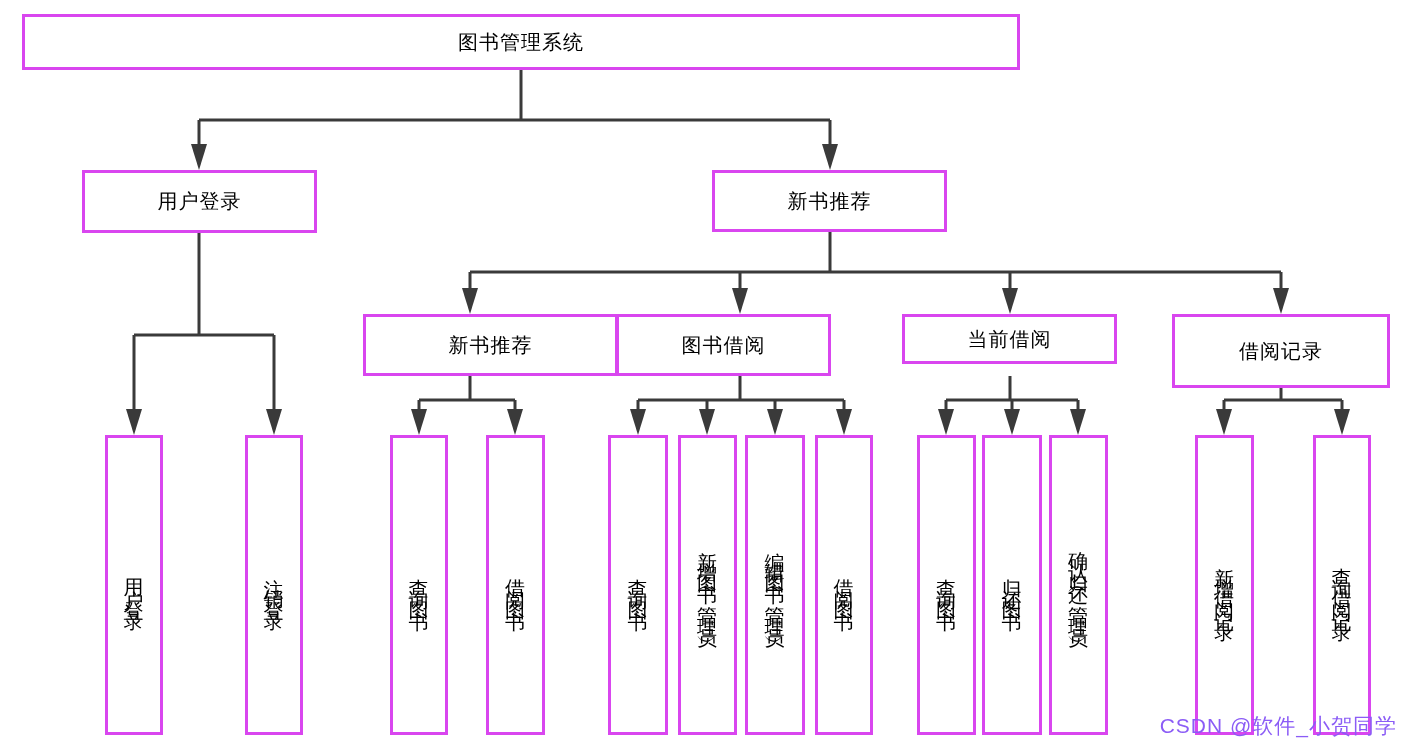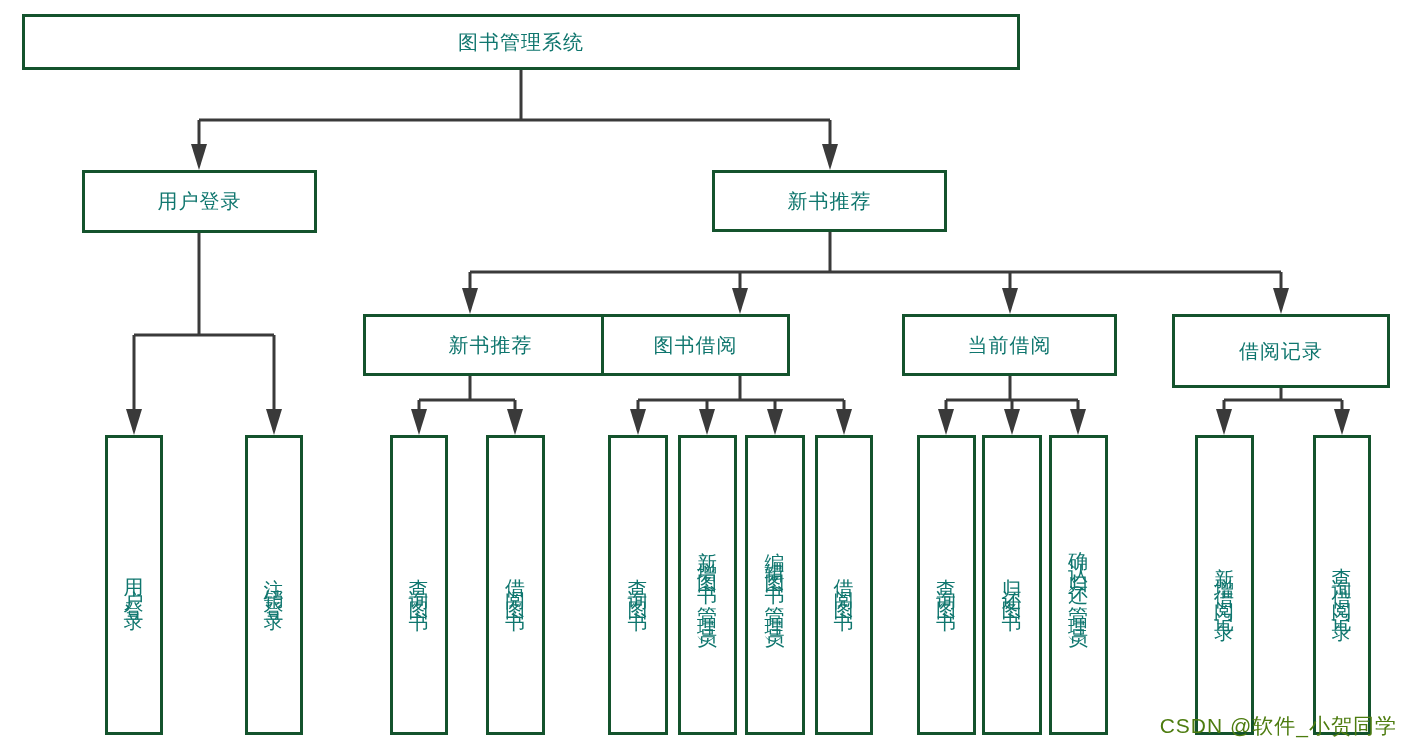--- a/index.html
+++ b/index.html
@@ -9,47 +9,47 @@
     background:#ffffff;
     font-family:"Liberation Sans","DejaVu Sans",sans-serif;
     overflow:hidden;
   }
   .connectors {
     position:absolute; left:0; top:0; z-index:0;
   }
   .box {
     position:absolute;
     box-sizing:border-box;
-    border:3px solid #14532d;
+    border:3px solid #d946ef;
     background:#ffffff;
     display:flex;
     align-items:center;
     justify-content:center;
-    color:#0f766e;
+    color:#000000;
     z-index:1;
   }
   .hbox {
     font-size:20px;
     letter-spacing:1px;
     white-space:nowrap;
   }
   .vbox {
     writing-mode:vertical-rl;
     text-orientation:mixed;
     font-size:20px;
     letter-spacing:11px;
     line-height:1;
   }
   .watermark {
     position:absolute;
     right:8px;
     top:712px;
     z-index:2;
     font-size:21px;
-    color:#4d7c0f;
+    color:#8b5cf6;
     letter-spacing:1px;
     white-space:nowrap;
     margin-left:9px;
   }
 </style>
 </head>
 <body>
 
 <div class="canvas">
 
@@ -95,22 +95,22 @@
       <polygon points="1334,409 1350,409 1342,435"></polygon>
     </g>
   </svg>
 
   <div class="box hbox" style="left:22px;top:14px;width:998px;height:56px">图书管理系统</div>
 
   <div class="box hbox" style="left:82px;top:170px;width:235px;height:63px">用户登录</div>
   <div class="box hbox" style="left:712px;top:170px;width:235px;height:62px">新书推荐</div>
 
   <div class="box hbox" style="left:363px;top:314px;width:255px;height:62px">新书推荐</div>
-  <div class="box hbox" style="left:601px;top:314px;width:189px;height:62px">图书借阅</div>
-  <div class="box hbox" style="left:902px;top:314px;width:215px;height:62px">当前借阅</div>
+  <div class="box hbox" style="left:616px;top:314px;width:215px;height:62px">图书借阅</div>
+  <div class="box hbox" style="left:902px;top:314px;width:215px;height:50px">当前借阅</div>
   <div class="box hbox" style="left:1172px;top:314px;width:218px;height:74px">借阅记录</div>
 
   <div class="box vbox" style="left:105px;top:435px;width:58px;height:300px">用户登录</div>
   <div class="box vbox" style="left:245px;top:435px;width:58px;height:300px">注销登录</div>
 
   <div class="box vbox" style="left:390px;top:435px;width:58px;height:300px">查询图书</div>
   <div class="box vbox" style="left:486px;top:435px;width:59px;height:300px">借阅图书</div>
 
   <div class="box vbox" style="left:608px;top:435px;width:60px;height:300px">查询图书</div>
   <div class="box vbox" style="left:678px;top:435px;width:59px;height:300px">新增图书（管理员）</div>

